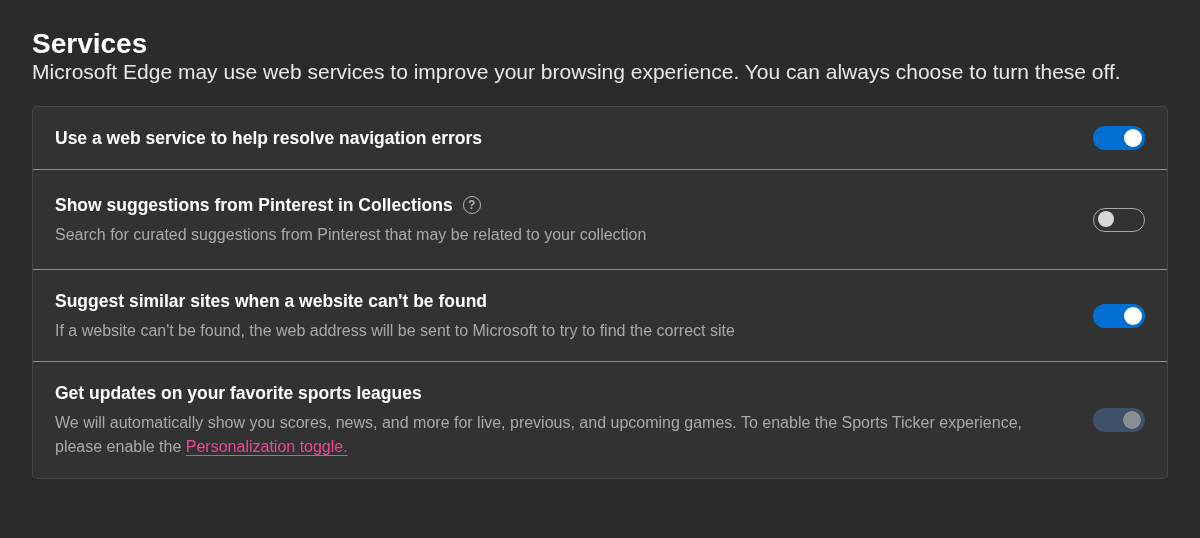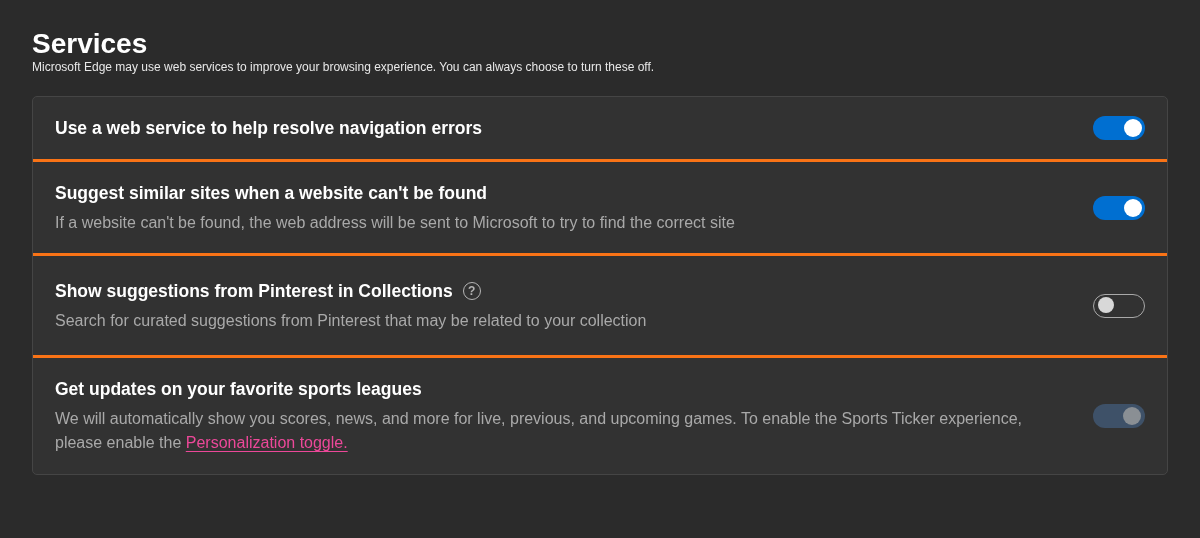--- a/index.html
+++ b/index.html
@@ -11,36 +11,36 @@
       height: 538px;
       overflow: hidden;
       padding: 28px 32px;
     }
     .page-title {
       font-size: 28px;
       font-weight: 600;
       color: #fff;
     }
     .page-desc {
-      font-size: 12px;
+      font-size: 21px;
       font-weight: 400;
       color: #e8e8e8;
       margin-bottom: 22px;
     }
     .panel {
       background: #323232;
       border: 1px solid #454545;
       border-radius: 5px;
     }
     .row {
       display: flex;
       align-items: center;
       justify-content: space-between;
       padding: 18px 22px 18px 22px;
-      border-bottom: 3px solid #f97316;
+      border-bottom: 1px solid #f97316;
       gap: 24px;
     }
     .row:last-child { border-bottom: none; }
     .row-text { flex: 1; min-width: 0; }
     .row-title {
       font-size: 17.5px;
       font-weight: 600;
       color: #fff;
       line-height: 1.5;
     }
@@ -104,41 +104,41 @@
     <div class="row-text">
       <div class="title-line">
         <span class="row-title">Use a web service to help resolve navigation errors</span>
       </div>
     </div>
     <div class="toggle on">
         <span class="knob"></span>
       </div>
   </div>
 
-  <div class="row">
-    <div class="row-text">
-      <div class="title-line">
-        <span class="row-title">Suggest similar sites when a website can't be found</span>
-      </div>
-      <div class="row-sub">If a website can't be found, the web address will be sent to Microsoft to try to find the correct site</div>
-    </div>
-    <div class="toggle on">
-        <span class="knob"></span>
-      </div>
-  </div>
-
   <div class="row" style="padding-top:22px; padding-bottom:22px;">
     <div class="row-text">
       <div class="title-line">
         <span class="row-title">Show suggestions from Pinterest in Collections</span>
         <span class="help-icon">?</span>
       </div>
       <div class="row-sub">Search for curated suggestions from Pinterest that may be related to your collection</div>
     </div>
     <div class="toggle off">
+        <span class="knob"></span>
+      </div>
+  </div>
+
+  <div class="row">
+    <div class="row-text">
+      <div class="title-line">
+        <span class="row-title">Suggest similar sites when a website can't be found</span>
+      </div>
+      <div class="row-sub">If a website can't be found, the web address will be sent to Microsoft to try to find the correct site</div>
+    </div>
+    <div class="toggle on">
         <span class="knob"></span>
       </div>
   </div>
 
   <div class="row">
     <div class="row-text">
       <div class="title-line">
         <span class="row-title">Get updates on your favorite sports leagues</span>
       </div>
       <div class="row-sub">

